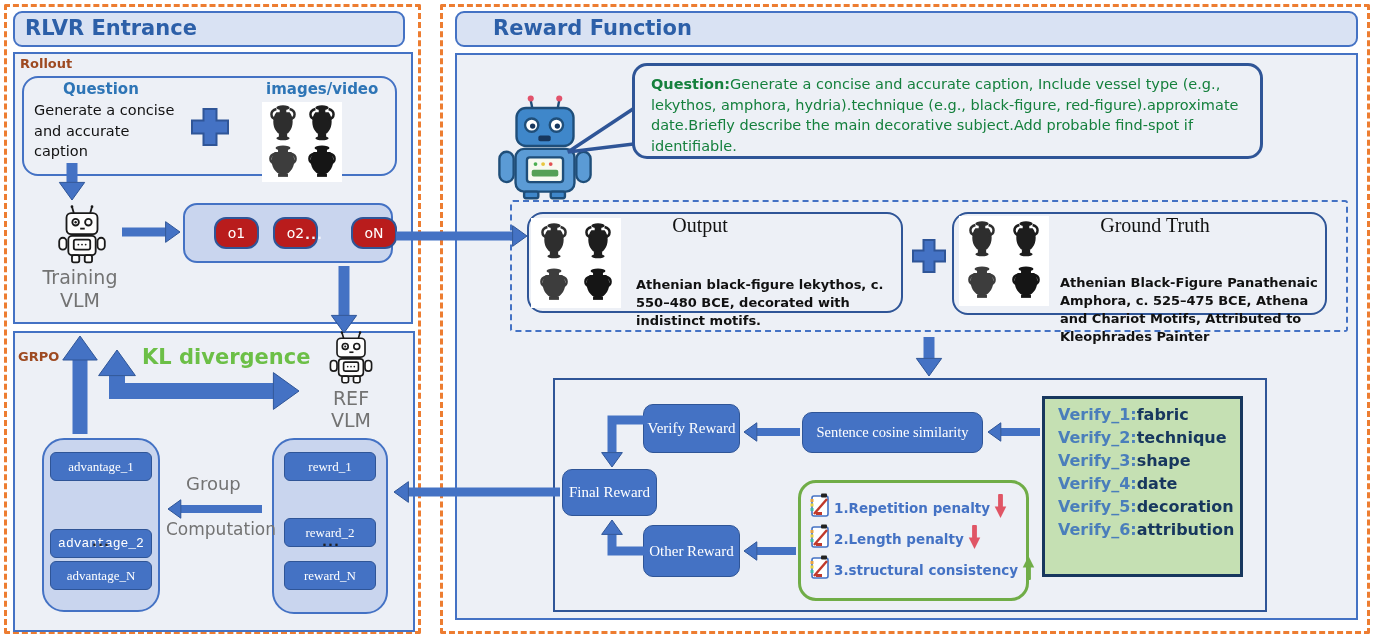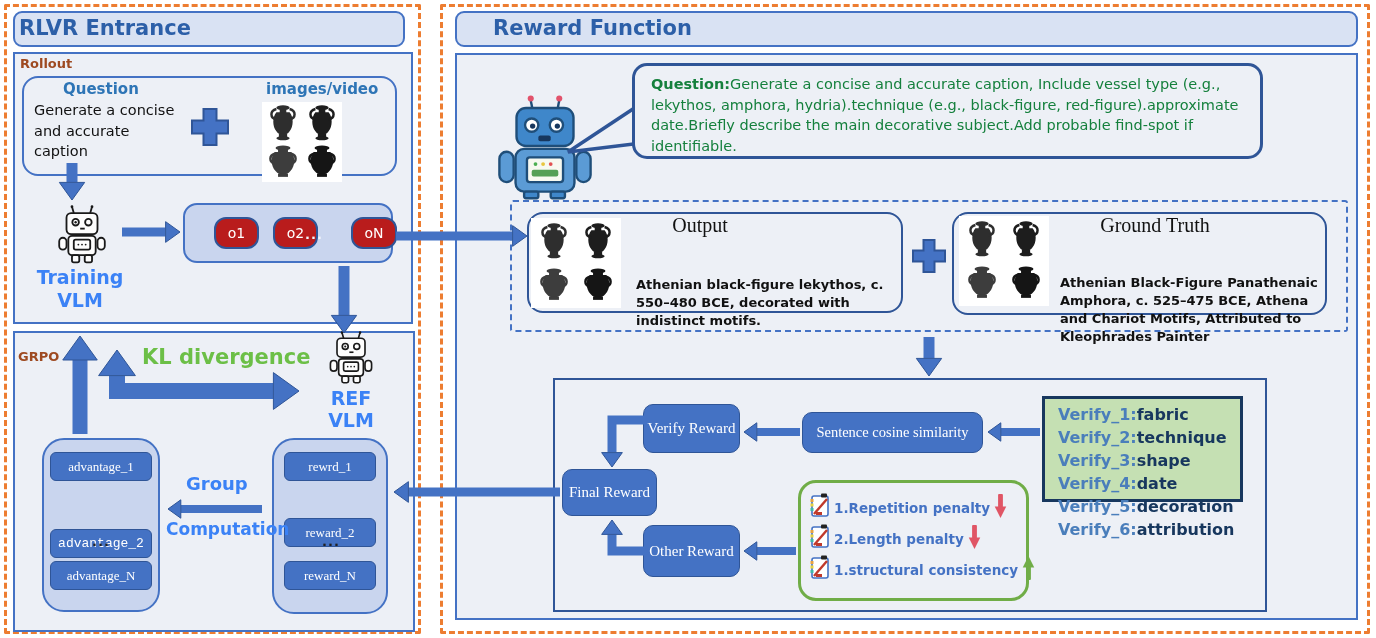--- a/index.html
+++ b/index.html
@@ -13,21 +13,21 @@
   .round-box{border:2px solid #4472C4;border-radius:16px;}
   .navy-box{background:#EDF0F6;border:2.5px solid #2F5597;border-radius:16px;}
   .small-label{font-size:13px;font-weight:bold;color:#9E4A21;}
   .blue-label{font-size:15px;font-weight:bold;color:#2E75B6;}
   .chip{background:#b91c1c;border:2px solid #2F5597;border-radius:12px;color:#fff;
         display:flex;align-items:center;justify-content:center;font-size:14px;margin-left:20px;}
   .serif-chip{background:#4472C4;border:1.5px solid #2F5597;border-radius:6px;color:#fff;
         display:flex;align-items:center;justify-content:center;
         font-family:"Liberation Serif",serif;font-size:13px;}
   .lt-container{background:#C9D5EE;border:2px solid #4472C4;}
-  .black-bold{font-weight:bold;color:#3b82f6;}
+  .black-bold{font-weight:normal;color:#737373;}
   .reward-node{background:#4472C4;border:1.5px solid #2F5597;border-radius:10px;color:#fff;
         font-family:"Liberation Serif",serif;display:flex;align-items:center;justify-content:center;
         text-align:center;font-size:15px;line-height:1.25;}
   .caption{font-weight:bold;font-size:13px;color:#111;line-height:1.38;margin-top:33px;}
   .serif-title{font-family:"Liberation Serif",serif;font-size:20px;color:#111;text-align:center;}
   .vase-grid{background:#fff;display:grid;grid-template-columns:1fr 1fr;grid-template-rows:1fr 1fr;
         align-items:center;justify-items:center;padding:1px;}
   .vase-grid svg{display:block;}
   .vase-grid svg:nth-child(1){color:#2e2e2e;}
   .vase-grid svg:nth-child(2){color:#1d1d1d;}
@@ -66,21 +66,21 @@
         <rect x="14" y="37" width="12" height="4"></rect>
       </g>
     </symbol>
   </defs>
 </svg>
 
 <div id="stage">
 
   <div class="abs panel-border" style="left:4px;top:4px;width:417px;height:630px;"></div>
 
-  <div class="abs hdr" style="left:13px;top:11px;width:392px;height:36px;padding-left:4px;">
+  <div class="abs hdr" style="left:13px;top:11px;width:392px;height:36px;padding-left:10px;">
     <span>RLVR Entrance</span>
   </div>
 
   <div class="abs content-box" style="left:13px;top:52px;width:400px;height:272px;"></div>
   <div class="abs small-label" style="left:20px;top:56px;">Rollout</div>
 
   <div class="abs round-box" style="left:22px;top:76px;width:375px;height:100px;"></div>
   <div class="abs blue-label" style="left:63px;top:80px;">Question</div>
   <div class="abs" style="left:34px;top:100px;width:148px;font-size:14.5px;color:#111;line-height:1.42;">Generate a concise and accurate caption</div>
   <div class="abs blue-label" style="left:266px;top:80px;">images/video</div>
@@ -249,21 +249,21 @@
   <div class="abs serif-title" style="left:1060px;top:214px;width:190px;">Ground Truth</div>
   <div class="abs caption" style="left:1060px;top:241px;width:262px;">Athenian Black-Figure Panathenaic Amphora, c. 525–475 BCE, Athena and Chariot Motifs, Attributed to Kleophrades Painter</div>
 
   <div class="abs" style="left:553px;top:378px;width:714px;height:234px;background:#EDF0F6;border:2px solid #2F5597;"></div>
 
   <div class="abs reward-node" style="left:643px;top:404px;width:97px;height:49px;">Verify Reward</div>
   <div class="abs reward-node" style="left:802px;top:412px;width:181px;height:41px;font-size:14.5px;">Sentence cosine similarity</div>
   <div class="abs reward-node" style="left:562px;top:469px;width:95px;height:47px;">Final Reward</div>
   <div class="abs reward-node" style="left:643px;top:525px;width:97px;height:52px;">Other Reward</div>
 
-  <div class="abs" style="left:1042px;top:396px;width:201px;height:106px;background:#C5E0B3;border:3.5px solid #17375E;padding:6px 0 0 13px;">
+  <div class="abs" style="left:1042px;top:396px;width:201px;height:181px;background:#C5E0B3;border:3.5px solid #17375E;padding:6px 0 0 13px;">
     <div class="verify-row"><span class="verify-key">Verify_1:</span><span class="verify-val">fabric</span></div>
     <div class="verify-row"><span class="verify-key">Verify_2:</span><span class="verify-val">technique</span></div>
     <div class="verify-row"><span class="verify-key">Verify_3:</span><span class="verify-val">shape</span></div>
     <div class="verify-row"><span class="verify-key">Verify_4:</span><span class="verify-val">date</span></div>
     <div class="verify-row"><span class="verify-key">Verify_5:</span><span class="verify-val">decoration</span></div>
     <div class="verify-row"><span class="verify-key">Verify_6:</span><span class="verify-val">attribution</span></div>
   </div>
 
   <div class="abs" style="left:798px;top:480px;width:231px;height:121px;border:3.5px solid #70AD47;border-radius:18px;padding:9px 0 0 9px;">
     <div class="penalty-row">
@@ -301,21 +301,21 @@
     <div class="penalty-row">
       <span class="pen-icon"><svg width="20" height="25" viewBox="0 0 20 25">
             <rect x="2" y="3" width="16" height="20" rx="2" fill="#fff" stroke="#4472C4" stroke-width="1.6"></rect>
             <rect x="11" y="0.5" width="6" height="4" rx="1" fill="#222"></rect>
             <rect x="0.5" y="6" width="3" height="3" fill="#E8A33D"></rect>
             <rect x="0.5" y="10.5" width="3" height="3" fill="#E8D23D"></rect>
             <rect x="0.5" y="15" width="3" height="3" fill="#3DB8A8"></rect>
             <rect x="6" y="19" width="6" height="3" fill="#C0392B"></rect>
             <line x1="4" y1="21" x2="17" y2="6" stroke="#C0392B" stroke-width="2.4"></line>
           </svg></span>
-      <span class="penalty-text">1.structural consistency</span>
+      <span class="penalty-text">3.structural consistency</span>
       <span class="pen-arrow"><svg width="13" height="26" viewBox="0 0 13 27">
             <polygon points="6.5,1 0.5,13 12.5,13" fill="#70AD47"></polygon>
             <rect x="4" y="12" width="5" height="14" rx="1" fill="#70AD47"></rect>
           </svg></span>
     </div>
   </div>
 
   <svg id="arrows" class="abs" style="left:0;top:0;z-index:5;pointer-events:none;" width="1376" height="638">
       <g>
         <polyline points="72,163 72,182.4" fill="none" stroke="#4472C4" stroke-width="11"></polyline>

